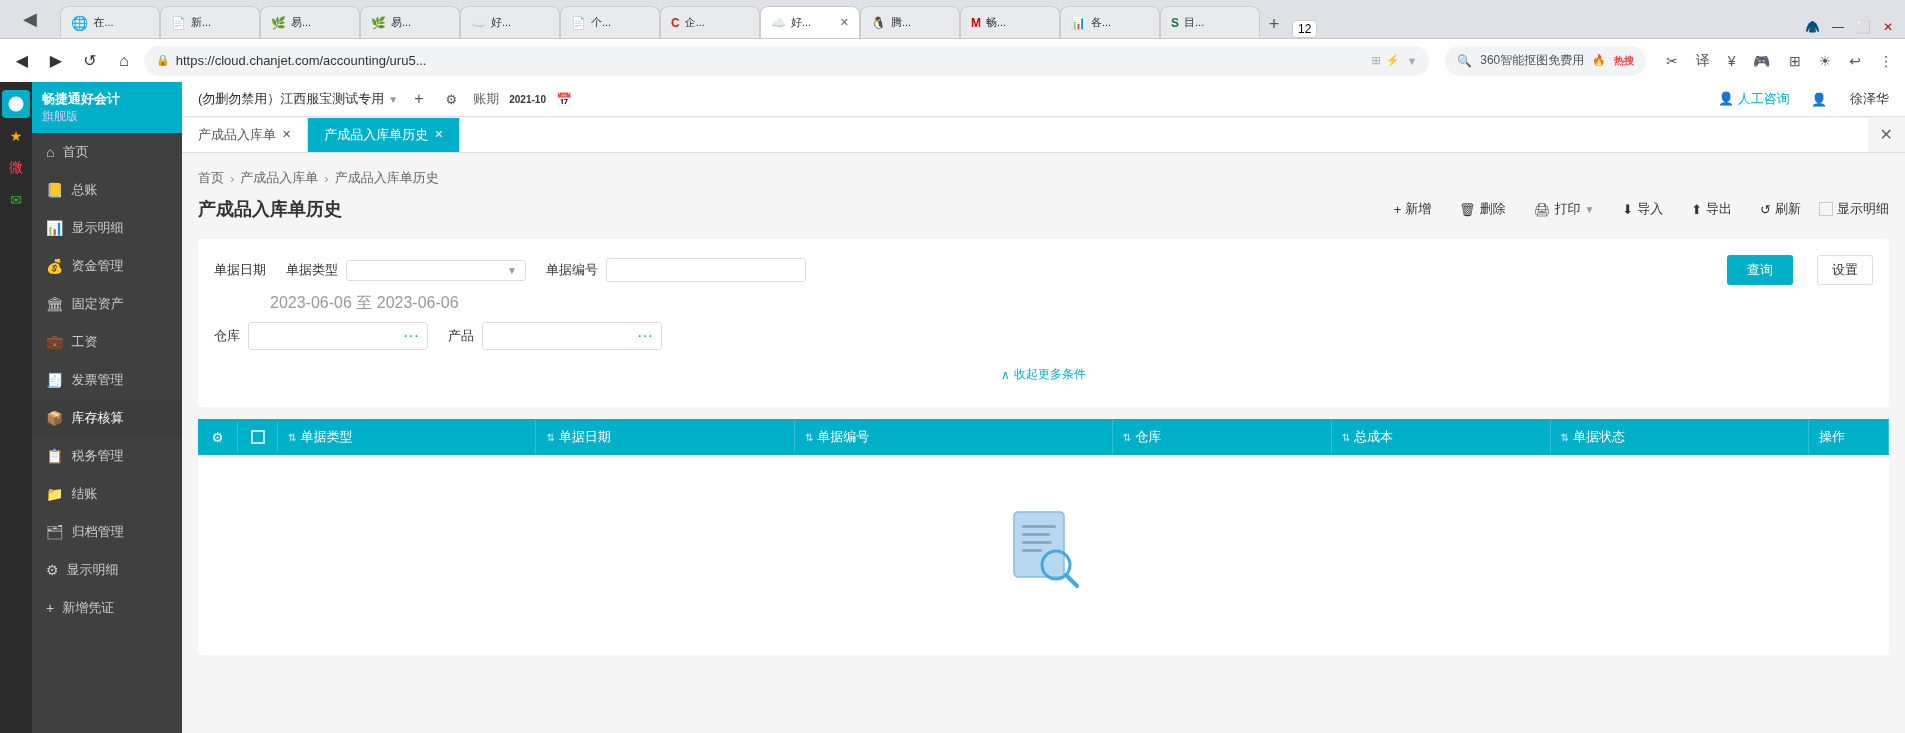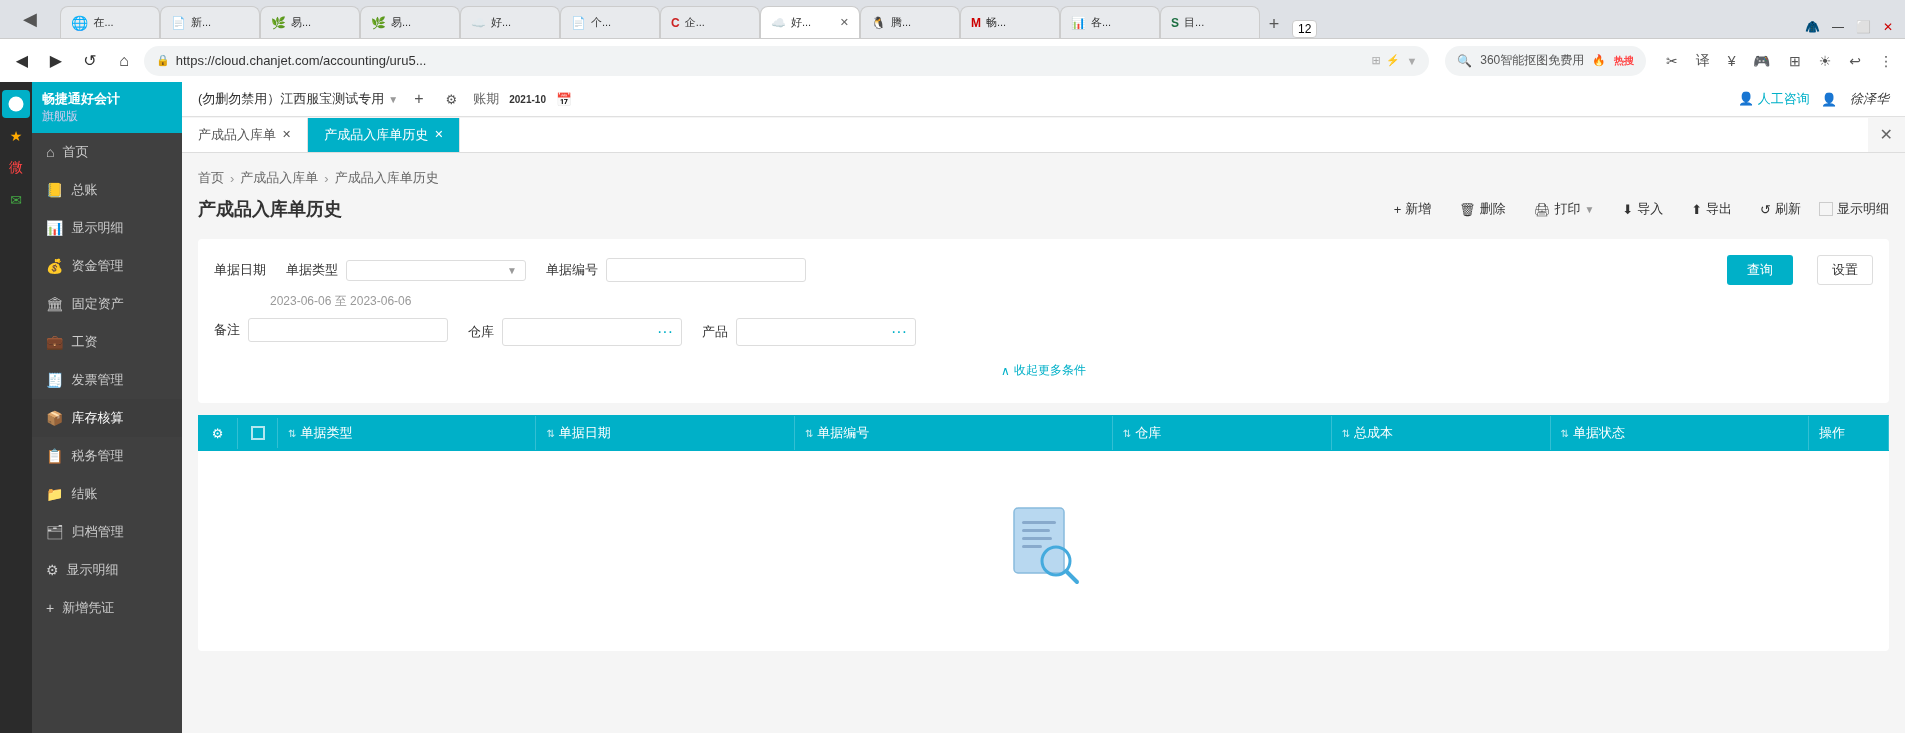--- a/index.html
+++ b/index.html
@@ -42,23 +42,23 @@
     .sidebar-item-icon { font-size: 14px; }
 
     
     .content { flex: 1; background: #f5f5f5; display: flex; flex-direction: column; overflow: hidden; }
 
     
     .top-bar { background: #fff; border-bottom: 1px solid #e0e0e0; padding: 6px 16px; display: flex; align-items: center; gap: 10px; }
     .company-select { display: flex; align-items: center; gap: 4px; color: #333; font-size: 13px; cursor: pointer; }
     .period-label { color: #666; font-size: 13px; }
     .period-value { color: #333; font-size: 10px; font-weight: bold; }
-    .user-area { margin-left: auto; display: flex; align-items: center; gap: 12px; }
+    .user-area { margin-left: auto; display: flex; align-items: center; gap: 22px; }
     .user-service { color: #00b0c8; font-size: 13px; cursor: pointer; }
-    .user-name { color: #333; font-size: 13px; font-style: italic; }
+    .user-name { color: #333; font-size: 13px; }
     .top-bar-btn { background: none; border: none; cursor: pointer; font-size: 13px; color: #555; padding: 2px 6px; }
 
     
     .content-tabs { background: #fff; display: flex; align-items: center; border-bottom: 1px solid #e0e0e0; }
     .content-tab { padding: 8px 16px; font-size: 13px; color: #555; cursor: pointer; border-right: 1px solid #e0e0e0; display: flex; align-items: center; gap: 6px; }
     .content-tab.active { background: #00b0c8; color: #fff; }
     .content-tab .close-x { font-size: 11px; cursor: pointer; }
     .breadcrumb { padding: 6px 16px; font-size: 13px; color: #666; display: flex; align-items: center; gap: 6px; background: #fff; border-bottom: 1px solid #e8e8e8; }
     .breadcrumb a { color: #666; text-decoration: none; cursor: pointer; }
     .breadcrumb-sep { color: #999; }
@@ -391,29 +391,25 @@
             <span class="filter-label">单据编号</span>
             <input class="filter-input" type="text" style="">
           </div>
 
           <div style="display:flex; gap:24px; margin-left:auto;">
             <button class="query-btn">查询</button>
             <button class="settings-btn">设置</button>
           </div>
         </div>
 
-        <div style="padding-left: 56px; margin-top: -4px; margin-bottom: 8px; font-size:12px; color:#999;">
+        <div style="padding-left: 56px; margin-top: -4px; margin-bottom: 8px; font-size:16px; color:#999;">
           <span>2023-06-06 至 2023-06-06</span>
         </div>
 
         <div class="filter-row2">
-          <div class="filter-group">
-            <span class="filter-label">备注</span>
-            <input class="filter-input" type="text" style="">
-          </div>
           <div class="filter-group">
             <span class="filter-label">仓库</span>
             <div class="filter-select" style="min-width:180px;">
               <span style="flex:1;"></span>
               <span class="more-dots">···</span>
             </div>
           </div>
           <div class="filter-group">
             <span class="filter-label">产品</span>
             <div class="filter-select" style="min-width:180px;">

